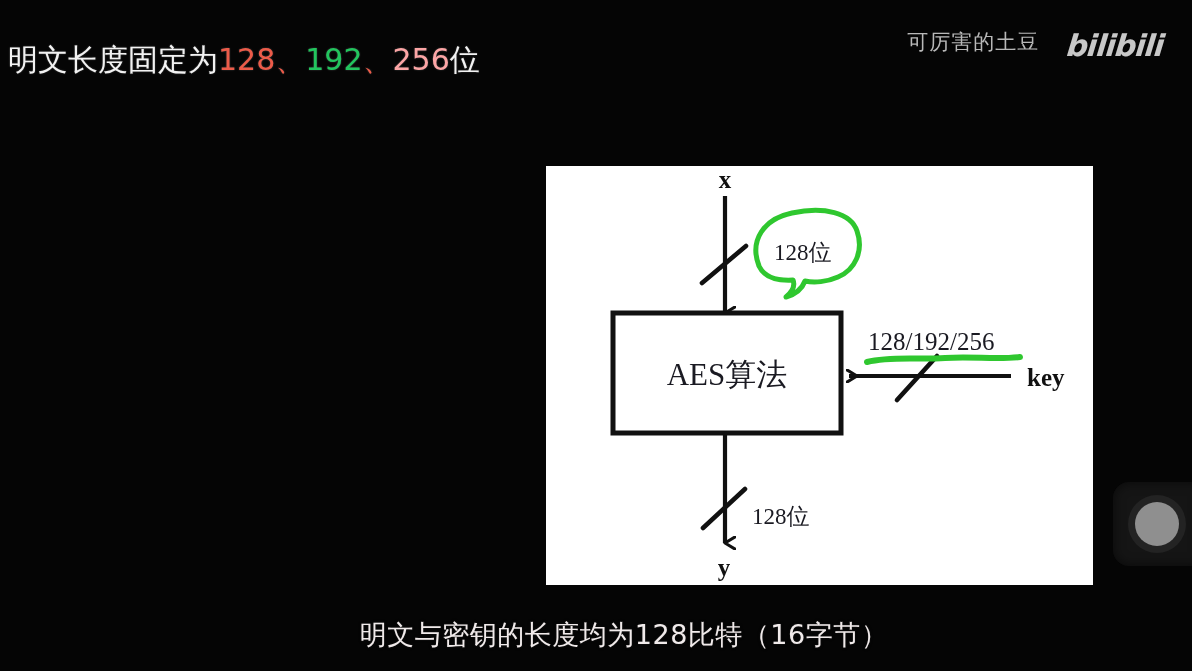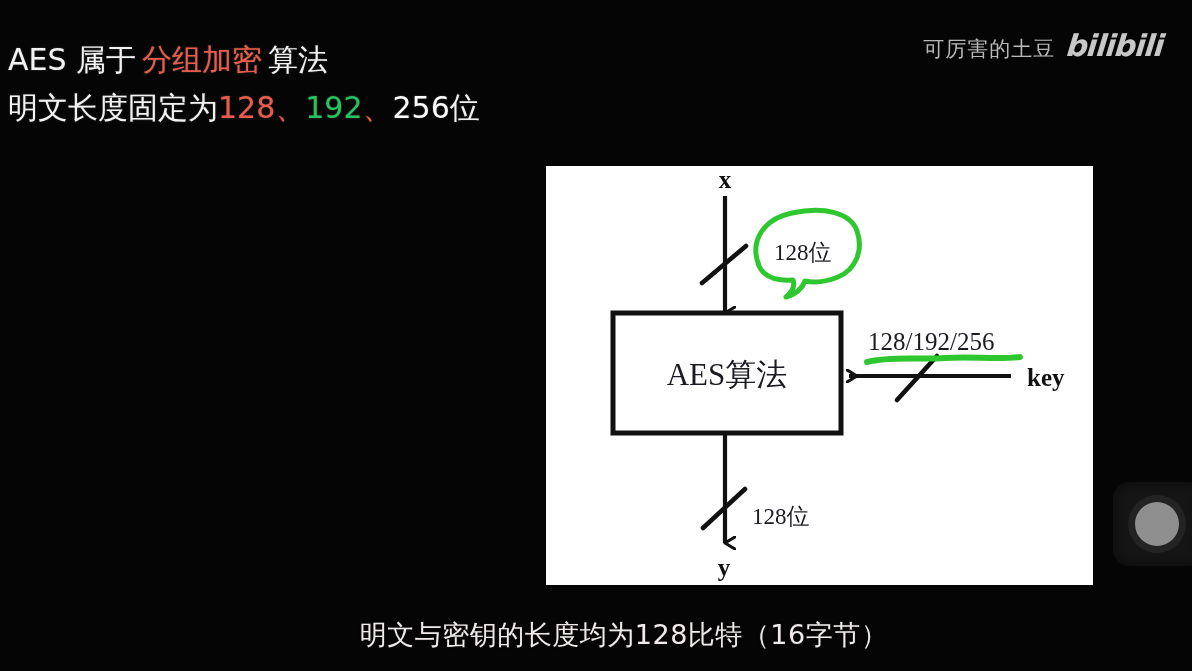--- a/index.html
+++ b/index.html
@@ -16,22 +16,22 @@
     overflow: hidden;
     font-family: "Liberation Sans", "DejaVu Sans", sans-serif;
   }
 
   
   #watermark {
     position: absolute;
     top: 28px;
     right: 28px;
     display: flex;
-    align-items: flex-end;
-    gap: 12px;
+    align-items: flex-start;
+    gap: 28px;
     opacity: 0.85;
   }
   #watermark .wm-text {
     color: #d8d8d8;
     font-size: 21px;
     letter-spacing: 1px;
     font-family: "DejaVu Sans", "Liberation Sans", sans-serif;
   }
   #watermark .wm-logo {
     color: #eaeaea;
@@ -132,24 +132,21 @@
 
 <div id="stage">
 
   <div id="watermark">
     <span class="wm-text">可厉害的土豆</span>
     <span class="wm-logo">bilibili</span>
   </div>
 
   <div id="bullets">
     <div class="line">
-      <span>AES 属于</span><span class="hl-red sp-l sp-r" style="color: rgb(236, 91, 73);">分组加密</span><span>算法</span>
-    </div>
-    <div class="line">
-      <span>明文长度固定为</span><span class="hl-red" style="color: rgb(236, 91, 73);">128</span><span class="hl-red" style="color: rgb(236, 91, 73);">、</span><span class="hl-red" style="color: #22c55e;">192</span><span class="hl-red" style="color: rgb(236, 91, 73);">、</span><span class="hl-red" style="color: #ffffff; margin-top: 27px;">256</span><span>位</span>
+      <span>明文长度固定为</span><span class="hl-red" style="color: rgb(236, 91, 73);">128</span><span class="hl-red" style="color: rgb(236, 91, 73);">、</span><span class="hl-red" style="color: #22c55e;">192</span><span class="hl-red" style="color: rgb(236, 91, 73);">、</span><span class="hl-red" style="color: #fca5a5; margin-top: 27px;">256</span><span>位</span>
     </div>
   </div>
 
   <div id="diagram-panel">
     <svg id="diagram-svg" viewBox="0 0 547 419" xmlns="http://www.w3.org/2000/svg">
       <defs>
         <marker id="arrowDown" markerWidth="14" markerHeight="14" refX="7" refY="11" orient="auto" markerUnits="userSpaceOnUse">
           <path d="M1,1 L7,11 L13,1" fill="none" stroke="#111111" stroke-width="3.2" stroke-linecap="round" stroke-linejoin="round"></path>
         </marker>
         <marker id="arrowLeft" markerWidth="14" markerHeight="14" refX="11" refY="7" orient="auto" markerUnits="userSpaceOnUse">

